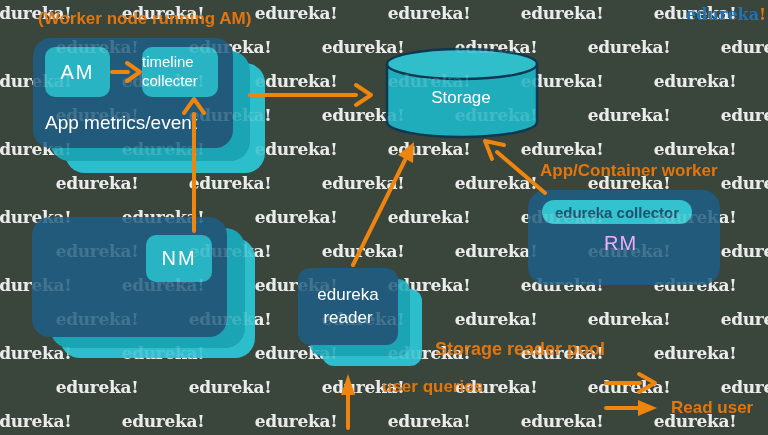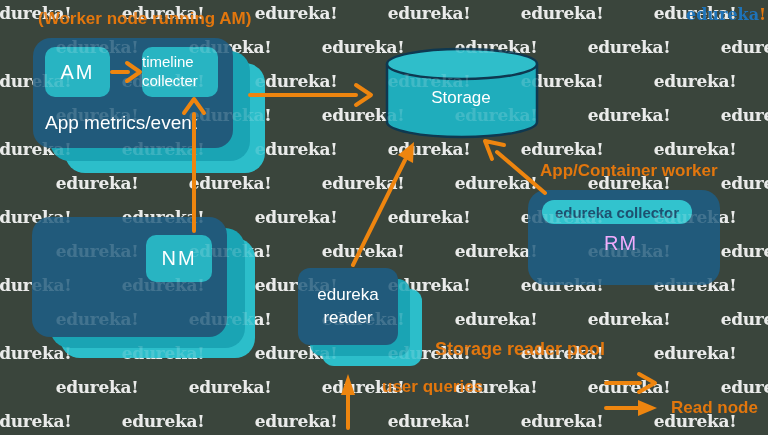--- a/index.html
+++ b/index.html
@@ -161,21 +161,21 @@
       <div class="teal-box am-nm" style="left:114px;top:18px;width:66px;height:47px;">NM</div>
     </div>
 
     <div class="layer layer-light" style="left:322px;top:289px;width:100px;height:77px;border-radius:12px;"></div>
     <div class="layer layer-dark" style="left:310px;top:279px;width:100px;height:77px;border-radius:12px;"></div>
     <div class="box-blue reader-label" style="left:298px;top:268px;width:100px;height:77px;display:flex;align-items:center;justify-content:center;color:#fff;">edureka reader</div>
 
     <div class="cap" style="left:435px;top:339px;font-size:18px;">Storage reader pool</div>
     <div class="cap" style="left:382px;top:377px;">user queries</div>
 
-    <div class="cap" style="left:671px;top:398px;">Read node</div>
+    <div class="cap" style="left:671px;top:398px;">Read user</div>
   </div>
 
   <div class="wm-layer wm-over" id="wm-over">
       <span class="wm" style="left: 30px; top: 13px;">edureka!</span>
       <span class="wm" style="left: 163px; top: 13px;">edureka!</span>
       <span class="wm" style="left: 296px; top: 13px;">edureka!</span>
       <span class="wm" style="left: 429px; top: 13px;">edureka!</span>
       <span class="wm" style="left: 562px; top: 13px;">edureka!</span>
       <span class="wm" style="left: 695px; top: 13px;">edureka!</span>
       <span class="wm" style="left: 97px; top: 47px;">edureka!</span>

